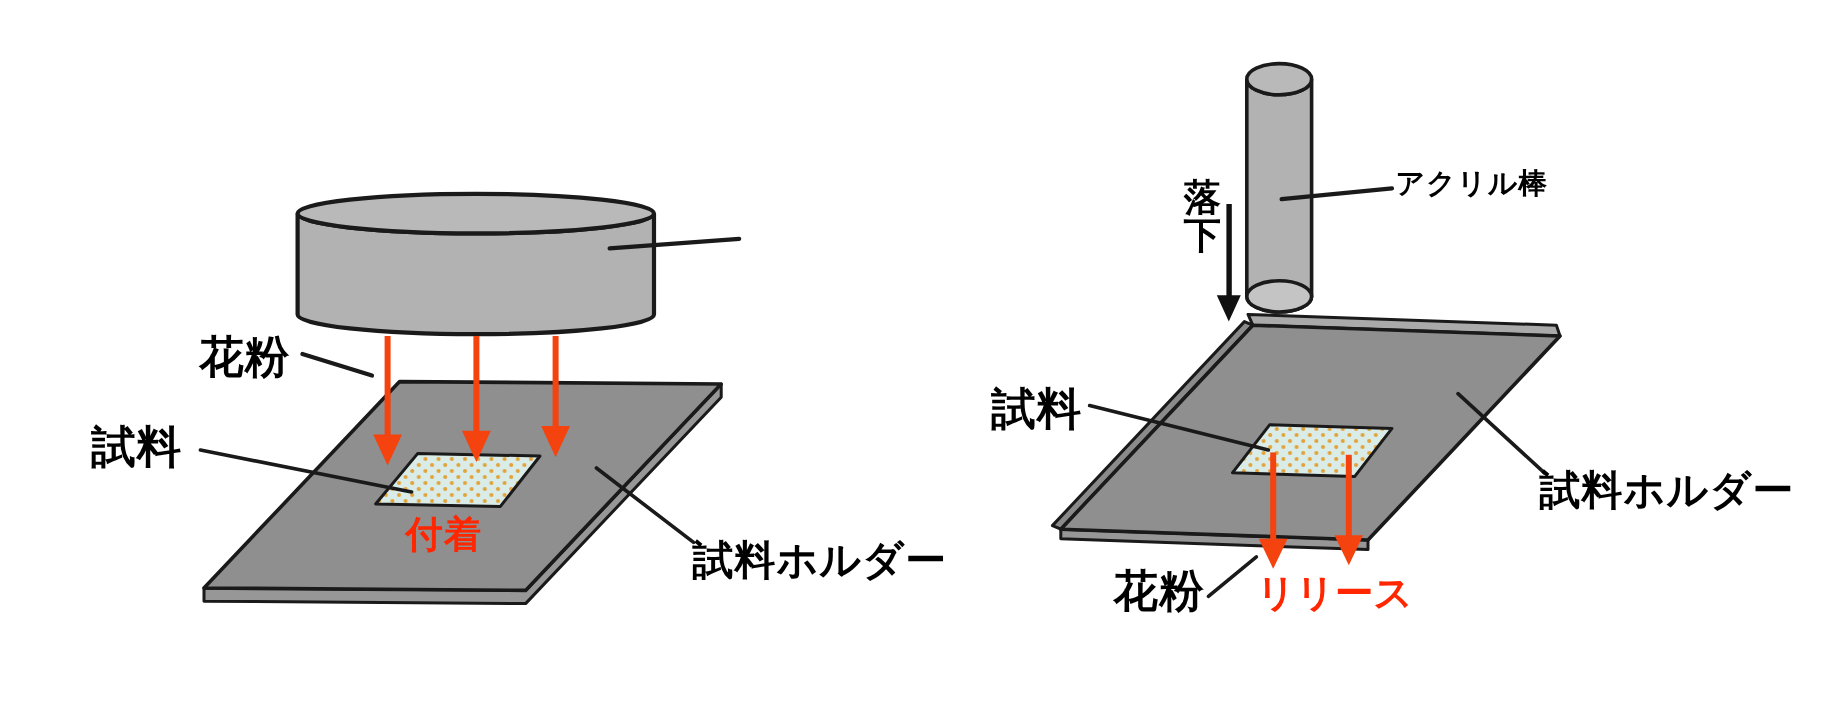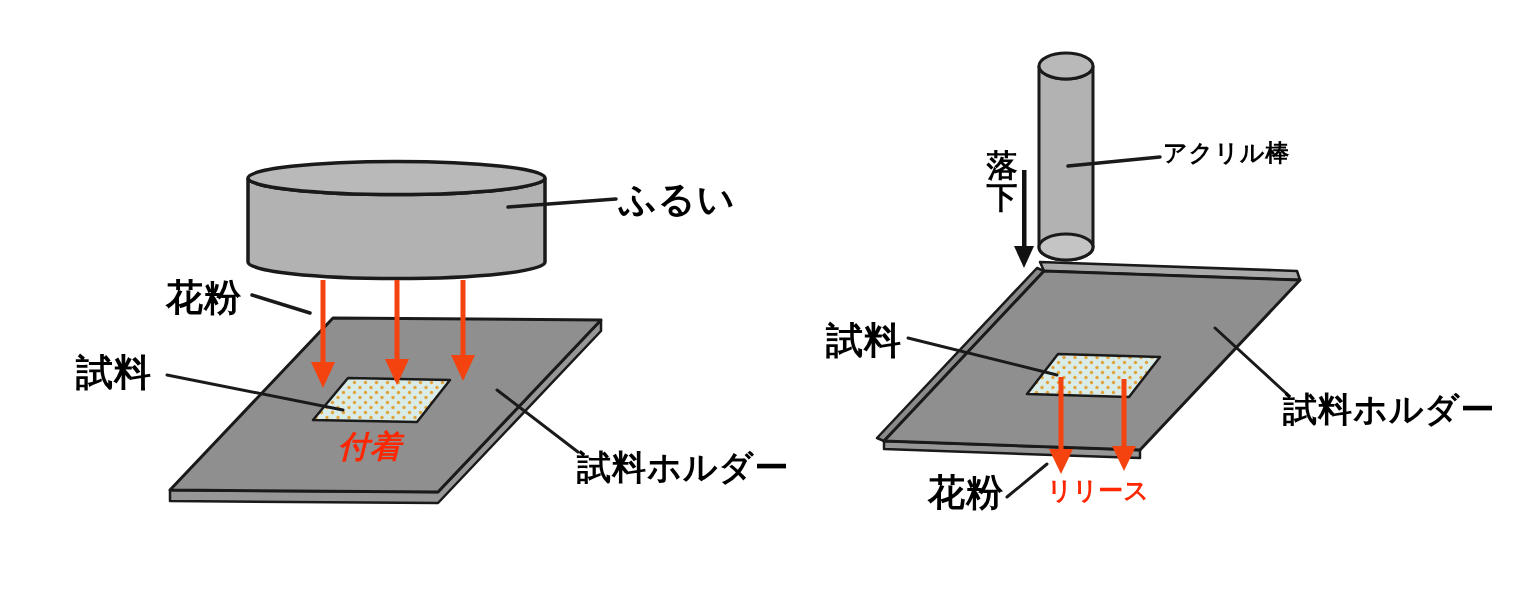--- a/index.html
+++ b/index.html
@@ -24,28 +24,28 @@
     white-space:normal;
     word-break:break-all;
     width:1.1em;
     text-align:center;
     letter-spacing:0;
   }
   
   #lbl-furui   {left:619px; top:181px; font-size:37px;}
   #lbl-kafun-l {left:166px; top:279px; font-size:37px;}
   #lbl-shiryo-l{left:76px;  top:354px; font-size:37px;}
-  #lbl-fuchaku {left:338px; top:430px; font-size:31px;font-style:italic;}
+  #lbl-fuchaku {left:338px; top:430px; font-size:31px;}
   #lbl-holder-l{left:577px; top:450px; font-size:34px;}
   #lbl-rakka   {left:985px; top:150px; font-size:31px; line-height:1.03;}
   #lbl-rod     {left:1163px;top:141px; font-size:24px;}
   #lbl-shiryo-r{left:826px; top:322px; font-size:37px;}
   #lbl-holder-r{left:1283px;top:392px; font-size:34px;}
   #lbl-kafun-r {left:928px; top:474px; font-size:37px;}
-  #lbl-release {left:1047px;top:478px; font-size:25px; letter-spacing:0;}
+  #lbl-release {left:1047px;top:478px; font-size:32px; letter-spacing:0;}
 </style>
 </head>
 <body>
 
 <div class="stage">
 
   <svg width="1535" height="591" viewBox="0 0 1535 591">
     <defs>
       <pattern id="dotpat" width="11" height="10" patternUnits="userSpaceOnUse">
         <rect width="11" height="10" fill="#d9ece8"></rect>
@@ -116,21 +116,20 @@
         <polygon points="1112,446 1136,446 1124,471"></polygon>
       </g>
     </g>
 
     <line x1="1068" y1="166" x2="1160" y2="157" stroke="#1a1a1a" stroke-width="3.5" stroke-linecap="round"></line>
     <line x1="908" y1="338" x2="1057" y2="375" stroke="#1a1a1a" stroke-width="3" stroke-linecap="round"></line>
     <line x1="1215" y1="328" x2="1287" y2="394" stroke="#1a1a1a" stroke-width="3" stroke-linecap="round"></line>
     <line x1="1007" y1="497" x2="1047" y2="464" stroke="#1a1a1a" stroke-width="3" stroke-linecap="round"></line>
   </svg>
 
-  <div class="lbl" id="lbl-furui">ふるい</div>
   <div class="lbl" id="lbl-kafun-l">花粉</div>
   <div class="lbl" id="lbl-shiryo-l">試料</div>
   <div class="lbl red" id="lbl-fuchaku">付着</div>
   <div class="lbl" id="lbl-holder-l">試料ホルダー</div>
 
   <div class="lbl vert" id="lbl-rakka">落下</div>
   <div class="lbl" id="lbl-rod">アクリル棒</div>
   <div class="lbl" id="lbl-shiryo-r">試料</div>
   <div class="lbl" id="lbl-holder-r">試料ホルダー</div>
   <div class="lbl" id="lbl-kafun-r">花粉</div>

